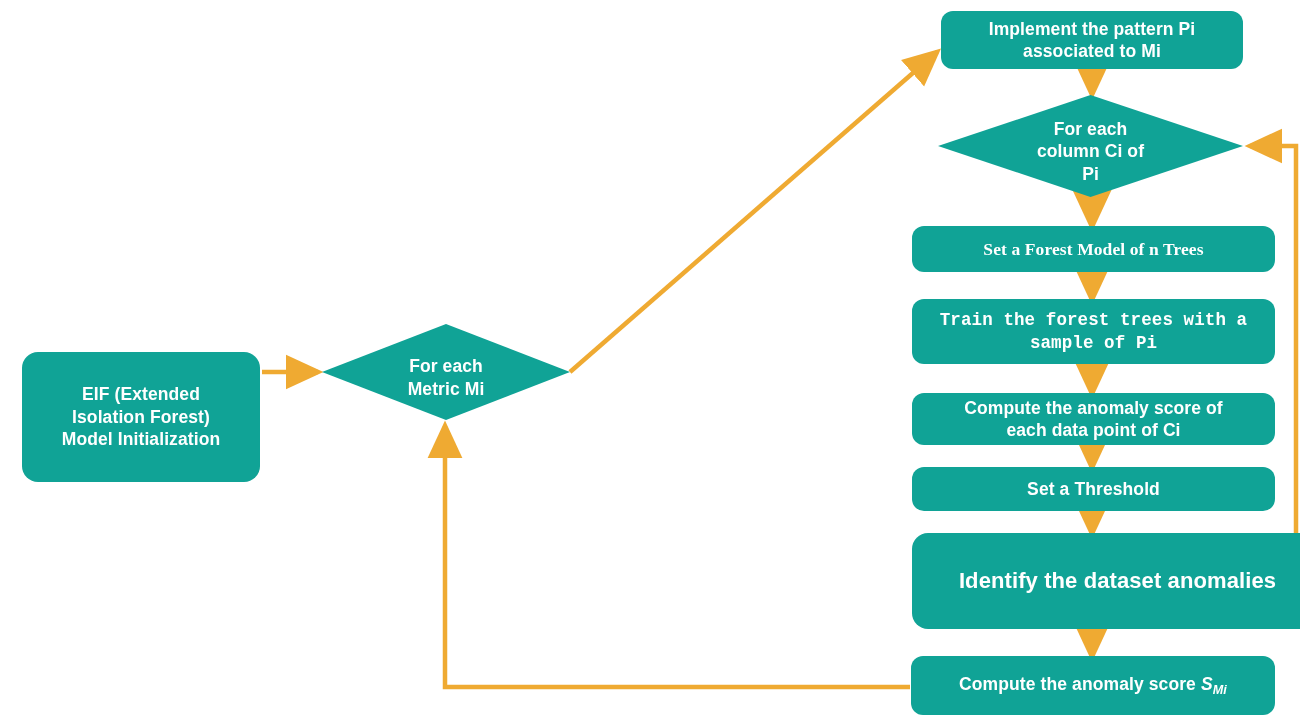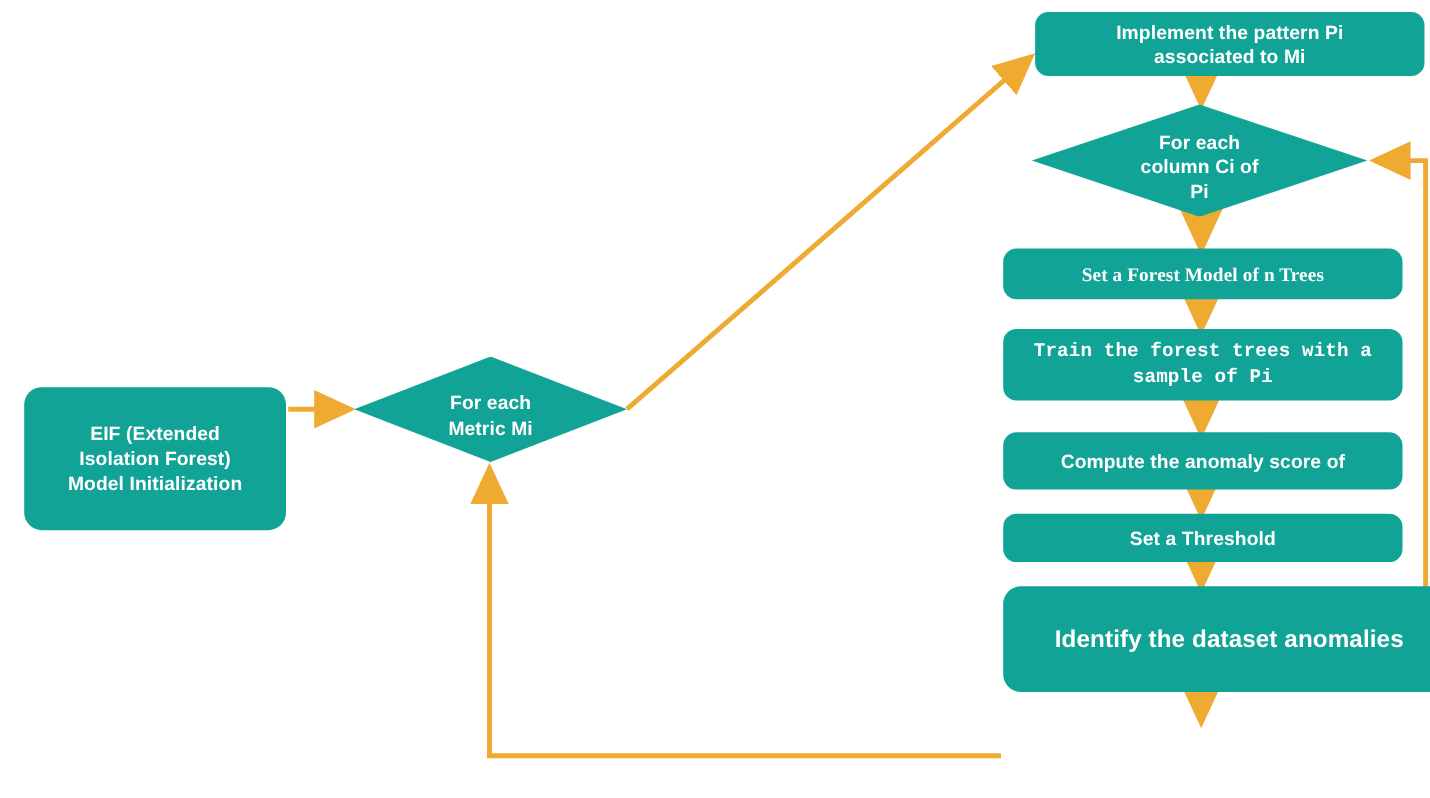--- a/index.html
+++ b/index.html
@@ -141,21 +141,21 @@
   </div>
 
   <div class="node diamond" style="left:322px; top:324px; width:248px; height:96px; font-size:17.5px;">
     <div class="dia-shape"></div>
     <div class="dia-text">
       <div>For each</div>
       <div>Metric Mi</div>
     </div>
   </div>
 
-  <div class="node proc" style="left:941px; top:11px; width:354px; height:58px; font-size:17.5px;">
+  <div class="node proc" style="left:941px; top:11px; width:302px; height:58px; font-size:17.5px;">
     <div>
       <div>Implement the pattern Pi</div>
       <div>associated to Mi</div>
     </div>
   </div>
 
   <div class="node diamond" style="left:938px; top:95px; width:305px; height:102px; font-size:17.5px;">
     <div class="dia-shape"></div>
     <div class="dia-text">
       <div>For each</div>
@@ -171,27 +171,33 @@
   <div class="node proc" style="left:912px; top:299px; width:363px; height:65px; font-size:17.5px;font-family:Liberation Mono, monospace;">
     <div>
       <div>Train the forest trees with a</div>
       <div>sample of Pi</div>
     </div>
   </div>
 
   <div class="node proc" style="left:912px; top:393px; width:363px; height:52px; font-size:17.5px;">
     <div>
       <div>Compute the anomaly score of</div>
+      <div>each data point of Ci</div>
     </div>
   </div>
 
   <div class="node proc" style="left:912px; top:467px; width:363px; height:44px; font-size:17.5px;">
     <div>Set a Threshold</div>
   </div>
 
   <div class="node proc r-lg" style="left:912px; top:533px; width:411px; height:96px; font-size:22px;text-align:center;">
     <div>
       <div>Identify the dataset anomalies</div>
     </div>
   </div>
 
+  <div class="node proc" style="left:911px; top:656px; width:364px; height:59px; font-size:17.5px;">
+    <div>
+      <span>Compute the anomaly score </span><span class="ital">S</span><span class="sub">Mi</span>
+    </div>
+  </div>
 
 </div>
 
 </body></html>

